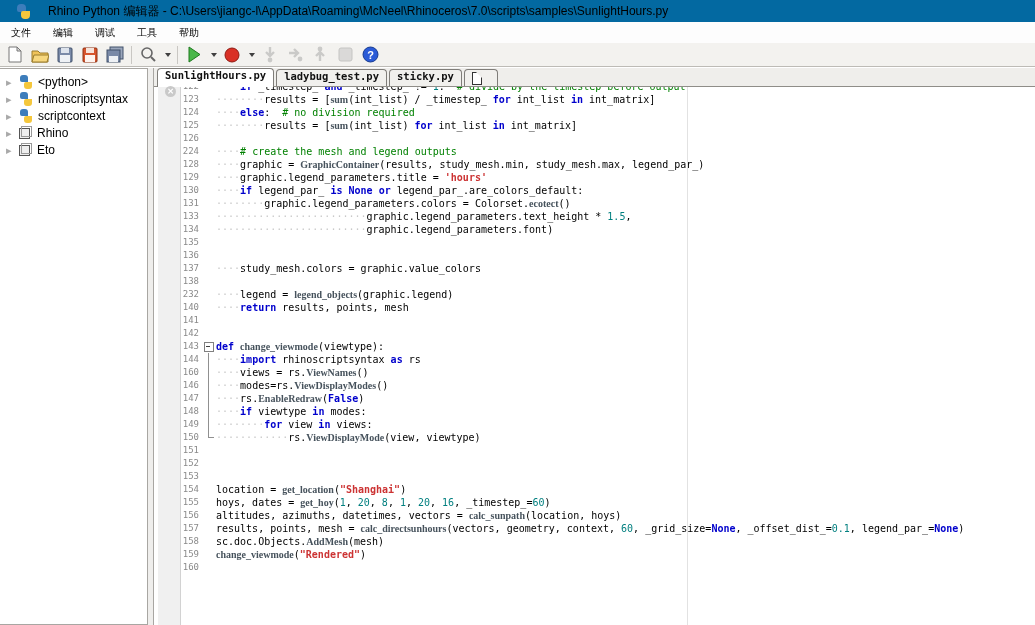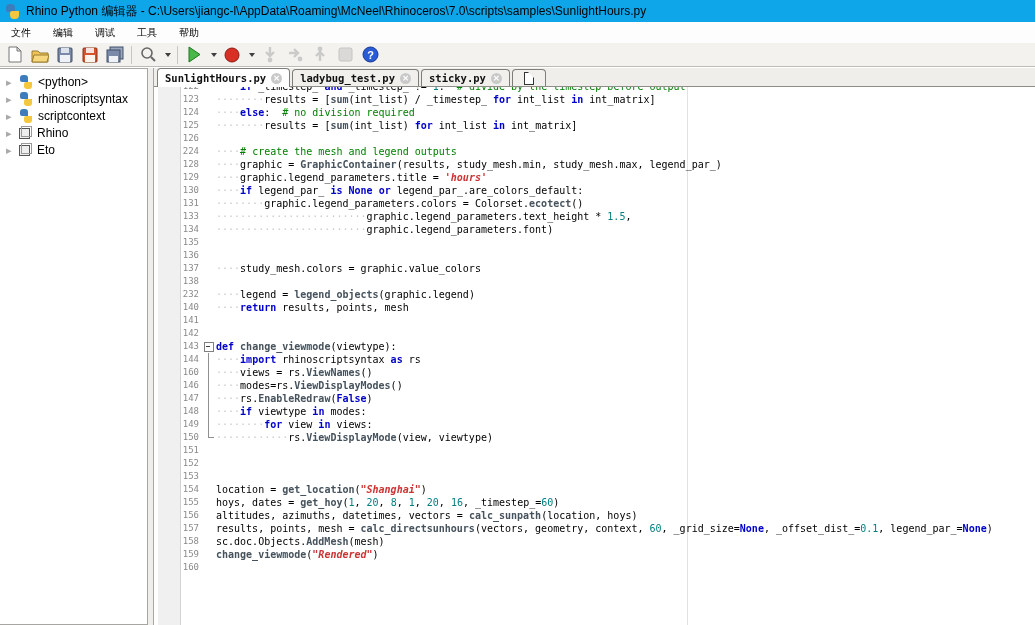--- a/index.html
+++ b/index.html
@@ -1,21 +1,21 @@
 <!DOCTYPE html>
 <html><head>
 <meta charset="utf-8">
 <style>
   * { margin:0; padding:0; box-sizing:border-box; }
   html,body { width:1035px; height:625px; overflow:hidden; background:#fff;
     font-family:"Liberation Sans", sans-serif; }
 
   
-  .titlebar { height:22px; display:flex; align-items:center; gap:6px;
-    padding-left:5px; background:#0ea5e9; font-size:12px; color:#000; }
+  .titlebar { height:22px; display:flex; align-items:center; gap:17px;
+    padding-left:16px; background:#0369a1; font-size:12px; color:#000; }
   .menubar { height:21px; display:flex; align-items:center; background:#fdfdfd;
     font-size:10px; }
   .menu-item { padding:2px 11px; cursor:default; }
   .toolbar { height:24px; background:#f3f2ef; border-bottom:1px solid #bdbbb6;
     display:flex; align-items:center; padding-left:3px; gap:1px; }
   .tbtn { width:24px; height:22px; display:flex; align-items:center; justify-content:center; }
   .tbtn.narrow { width:12px; }
   .tsep { width:1px; height:18px; background:#c9c7c3; margin:0 3px; }
   .caret-down { width:0; height:0; border-left:3px solid transparent;
     border-right:3px solid transparent; border-top:4px solid #404040; margin-left:1px; }
@@ -27,24 +27,24 @@
     padding-top:4px; }
   .tree-row { height:17px; display:flex; align-items:center; gap:5px; padding-left:6px;
     font-size:12px; color:#000; }
   .chev { color:#a9a9a9; font-size:11px; width:8px; line-height:10px; }
   .splitter { width:5px; background:#efeeec; }
   .editor { flex:1; display:flex; flex-direction:column; border-left:1px solid #a8a6a2; }
 
   
   .tabbar { height:19px; background:#efeeeb; display:flex; align-items:flex-end;
     padding-left:3px; border-bottom:1px solid #8f8d88; }
-  .tab { height:17px; display:flex; align-items:center; gap:5px; padding:0 7px;
+  .tab { height:17px; display:flex; gap:5px; padding:0 7px;
     border:1px solid #7f7d79; border-bottom:none; border-radius:4px 4px 0 0;
     background:#f1f0ed; font-family:"DejaVu Sans Mono", monospace; font-size:10.5px;
-    font-weight:bold; color:#111; margin-right:2px; position:relative; }
+    font-weight:bold; color:#111; margin-right:2px; position:relative;flex-direction:column; }
   .tab.active { background:#fff; height:19px; margin-bottom:-1px; z-index:2; }
   .tab-close { width:11px; height:11px; border-radius:50%; background:#c9c9c9;
     color:#fff; font-size:8px; line-height:11px; text-align:center;
     font-family:"Liberation Sans",sans-serif; font-weight:bold; }
   .tab.newtab { width:34px; justify-content:center; }
   .page-ico { width:10px; height:13px; background:#fff; border:1px solid #333;
     position:relative; }
   .page-ico::after { content:""; position:absolute; right:-1px; top:-1px;
     border:3px solid transparent; border-top-color:#efeeeb; border-right-color:#efeeeb; }
 
@@ -56,24 +56,24 @@
     background:#e2e2e2; }
   .lines { position:absolute; left:4px; top:-7px; right:0; }
   .row { display:flex; height:13px; }
   .ln { width:44px; text-align:right; padding-right:3px; color:#8a8a8a;
     font-family:"DejaVu Sans Mono", monospace; font-size:9px; line-height:13px; }
   .fold { width:14px; position:relative; }
   .code { white-space:pre; font-family:"DejaVu Sans Mono", monospace;
     font-size:10px; line-height:13px; color:#000; }
 
   .kw  { color:#0000cc; font-weight:bold; }
-  .str { color:#cc3333; font-weight:bold;font-style:italic; }
+  .str { color:#cc3333; font-weight:bold; }
   .com { color:#008000; }
   .num { color:#007f7f; }
-  .fn  { color:#46525c; font-weight:bold; }
+  .fn  { color:#46525c; font-weight:bold;font-family:Liberation Serif, serif; }
   .ws  { color:#c9c9c9; }
   .brk1 { border:1px solid #4b6bd6; background:#e8edff; margin:0 -1px; }
   .brk2 { background:#1c3f90; color:#fff; }
   .caret { display:inline-block; width:2px; height:11px; background:#000;
     vertical-align:-2px; }
 
   
   .fold.start::before { content:""; position:absolute; left:2px; top:2px; width:8px;
     height:8px; border:1px solid #808080; background:#fff; }
   .fold.start::after { content:""; position:absolute; left:4px; top:6px; width:4px;

